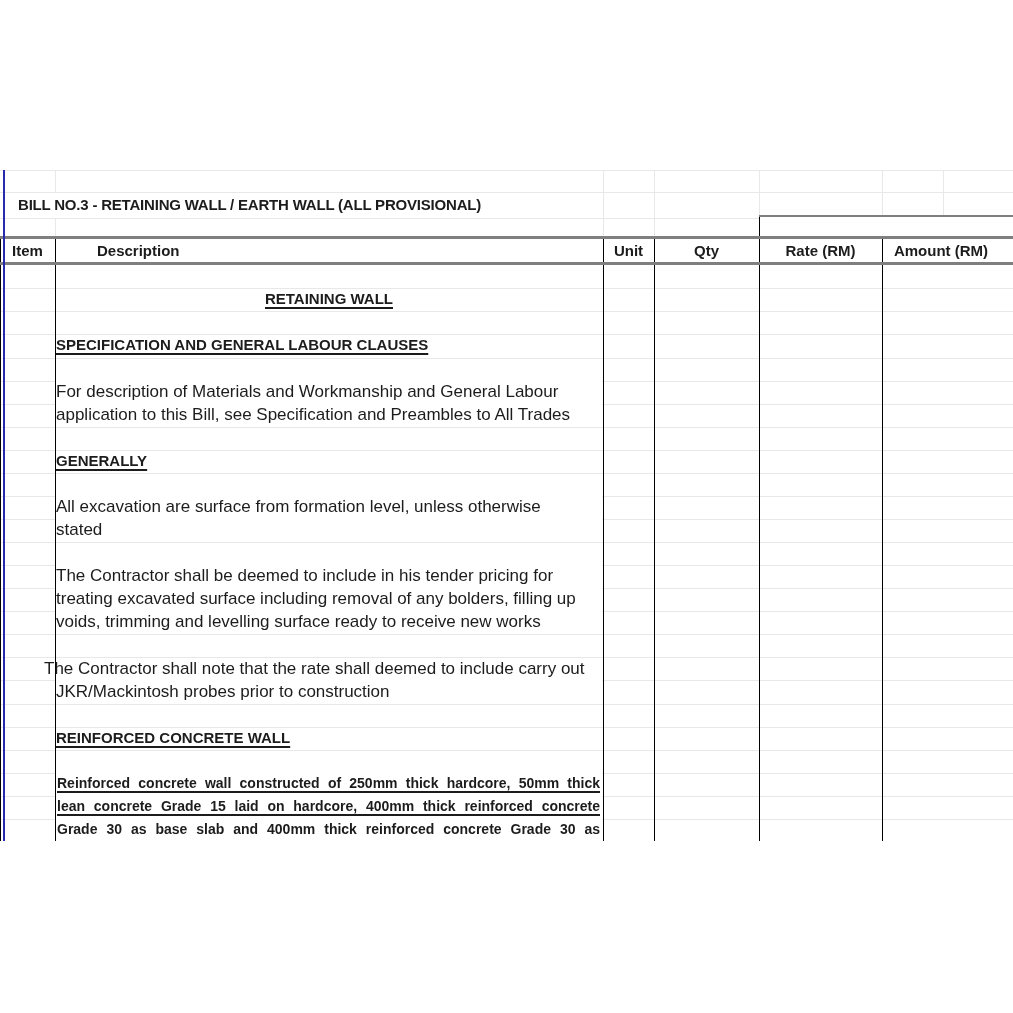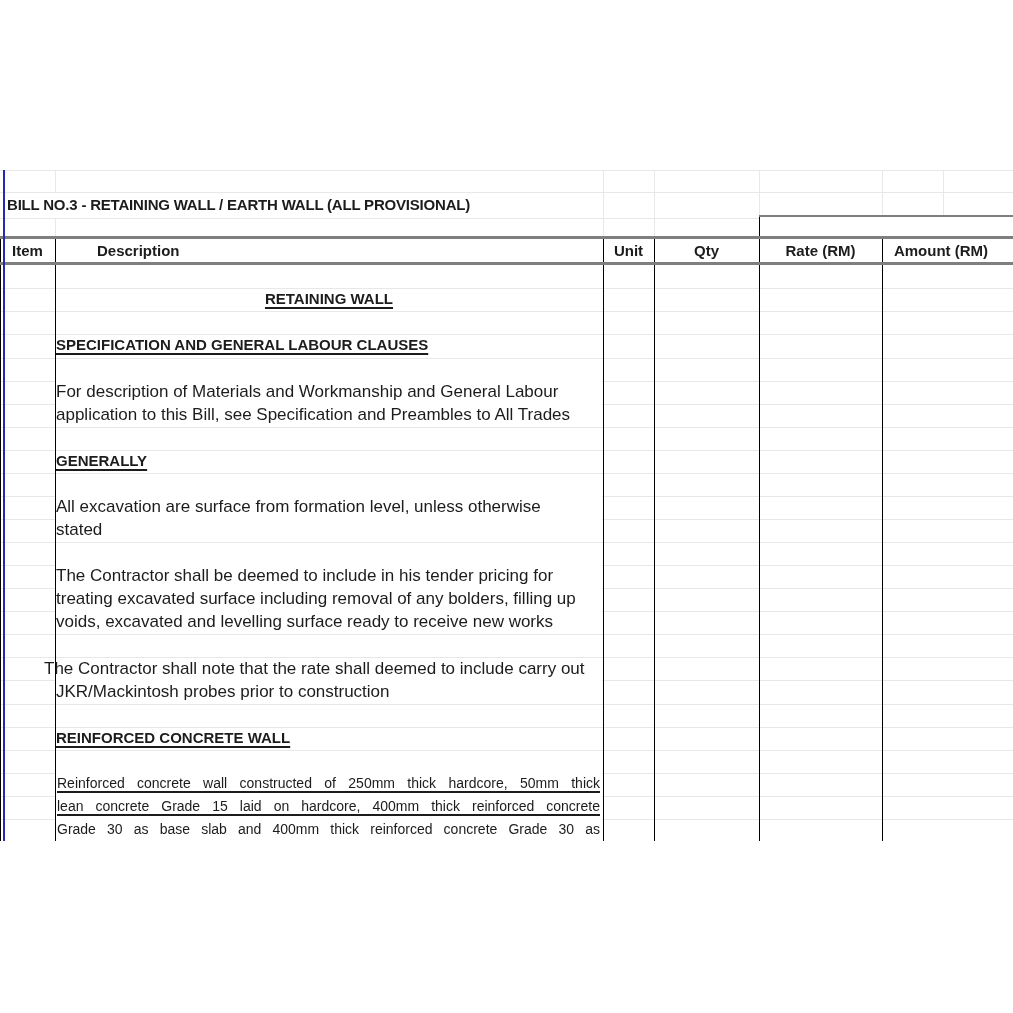--- a/index.html
+++ b/index.html
@@ -10,21 +10,21 @@
   .vline{width:1px;background:var(--grid,#e8e8e8);}
   .vblack{width:1px;background:var(--black,#000);}
   .grayline{background:var(--gray,#808080);}
   .cover{background:#fff;}
   .title-cell{font-weight:bold;font-size:15px;line-height:26px;letter-spacing:-0.2px;white-space:nowrap;}
   .hcell{font-weight:bold;font-size:15px;line-height:23px;text-align:center;white-space:nowrap;}
   .hcell.left{text-align:left;padding-left:2px;box-sizing:border-box;}
   .dline{font-size:17px;line-height:23px;height:23px;white-space:nowrap;}
   .dline.center{text-align:center;}
   .dline.hstyle{font-weight:bold;font-size:15px;}
-  .dline.just{font-weight:normal;font-size:14px;text-align:justify;text-align-last:justify;white-space:normal;word-spacing:1px;}
+  .dline.just{font-weight:bold;font-size:14px;text-align:justify;text-align-last:justify;white-space:normal;word-spacing:1px;}
   .ul{text-decoration:underline;text-decoration-thickness:1.5px;text-underline-offset:3px;}
   .bluebar{width:2px;background:var(--blue,#2929ad);}
   .mask{background:#fff;}
 </style>
 </head>
 <body>
 
 <div class="page">
 
   <div id="layer-grid">
@@ -78,42 +78,42 @@
       <div class="abs vblack" style="left: 603px; top: 236px; height: 605px;"></div>
       <div class="abs vblack" style="left: 654px; top: 236px; height: 605px;"></div>
       <div class="abs vblack" style="left: 759px; top: 215px; height: 626px;"></div>
       <div class="abs vblack" style="left: 882px; top: 236px; height: 605px;"></div>
     </div>
 
   <div class="abs grayline" style="left:759px;top:215px;width:254px;height:2px;"></div>
   <div class="abs grayline" style="left:0;top:236px;width:1013px;height:3px;"></div>
   <div class="abs grayline" style="left:0;top:262px;width:1013px;height:3px;"></div>
 
-  <div class="abs title-cell" style="left:7px;top:192px;text-align:right;">BILL NO.3 - RETAINING WALL / EARTH WALL (ALL PROVISIONAL)</div>
+  <div class="abs title-cell" style="left:18px;top:192px;text-align:right;">BILL NO.3 - RETAINING WALL / EARTH WALL (ALL PROVISIONAL)</div>
 
   <div>
     <div class="abs hcell" style="left:0;top:239px;width:55px;">Item</div>
     <div class="abs hcell left" style="left:55px;top:239px;width:548px;margin-left:40px;">Description</div>
     <div class="abs hcell" style="left:603px;top:239px;width:51px;">Unit</div>
     <div class="abs hcell" style="left:654px;top:239px;width:105px;">Qty</div>
     <div class="abs hcell" style="left:759px;top:239px;width:123px;">Rate (RM)</div>
     <div class="abs hcell" style="left:882px;top:239px;width:118px;">Amount (RM)</div>
   </div>
 
   <div id="layer-blocks">
       <div class="abs dline hstyle center" style="left: 56px; top: 287px; width: 546px;"><span class="ul">RETAINING WALL</span></div>
       <div class="abs dline hstyle" style="left: 56px; top: 333px; width: 546px;"><span class="ul">SPECIFICATION AND GENERAL LABOUR CLAUSES</span></div>
       <div class="abs dline" style="left: 56px; top: 380px; width: 546px;"><span>For description of Materials and Workmanship and General Labour</span></div>
       <div class="abs dline" style="left: 56px; top: 403.1px; width: 546px;"><span>application to this Bill, see Specification and Preambles to All Trades</span></div>
       <div class="abs dline hstyle" style="left: 56px; top: 449px; width: 546px;"><span class="ul">GENERALLY</span></div>
       <div class="abs dline" style="left: 56px; top: 495px; width: 546px;"><span>All excavation are surface from formation level, unless otherwise</span></div>
       <div class="abs dline" style="left: 56px; top: 518.1px; width: 546px;"><span>stated</span></div>
       <div class="abs dline" style="left: 56px; top: 564px; width: 546px;"><span>The Contractor shall be deemed to include in his tender pricing for</span></div>
       <div class="abs dline" style="left: 56px; top: 587.1px; width: 546px;"><span>treating excavated surface including removal of any bolders, filling up</span></div>
-      <div class="abs dline" style="left: 56px; top: 610.1px; width: 546px;"><span>voids, excavated and levelling surface ready to receive new works</span></div>
+      <div class="abs dline" style="left: 56px; top: 610.1px; width: 546px;"><span>voids, trimming and levelling surface ready to receive new works</span></div>
       <div class="abs dline" style="left: 44px; top: 657px; width: 546px;"><span>The Contractor shall note that the rate shall deemed to include carry out</span></div>
       <div class="abs dline" style="left: 56px; top: 680.1px; width: 546px;"><span>JKR/Mackintosh probes prior to construction</span></div>
       <div class="abs dline hstyle" style="left: 56px; top: 726px; width: 546px;"><span class="ul">REINFORCED CONCRETE WALL</span></div>
       <div class="abs dline just ul" style="left: 57px; top: 772px; width: 543px;">Reinforced concrete wall constructed of 250mm thick hardcore, 50mm thick</div>
       <div class="abs dline just ul" style="left: 57px; top: 795.1px; width: 543px;">lean concrete Grade 15 laid on hardcore, 400mm thick reinforced concrete</div>
       <div class="abs dline just" style="left: 57px; top: 818.1px; width: 543px;">Grade 30 as base slab and 400mm thick reinforced concrete Grade 30 as</div>
     </div>
 
   <div class="abs bluebar" style="left:3px;top:170px;height:671px;"></div>
 

